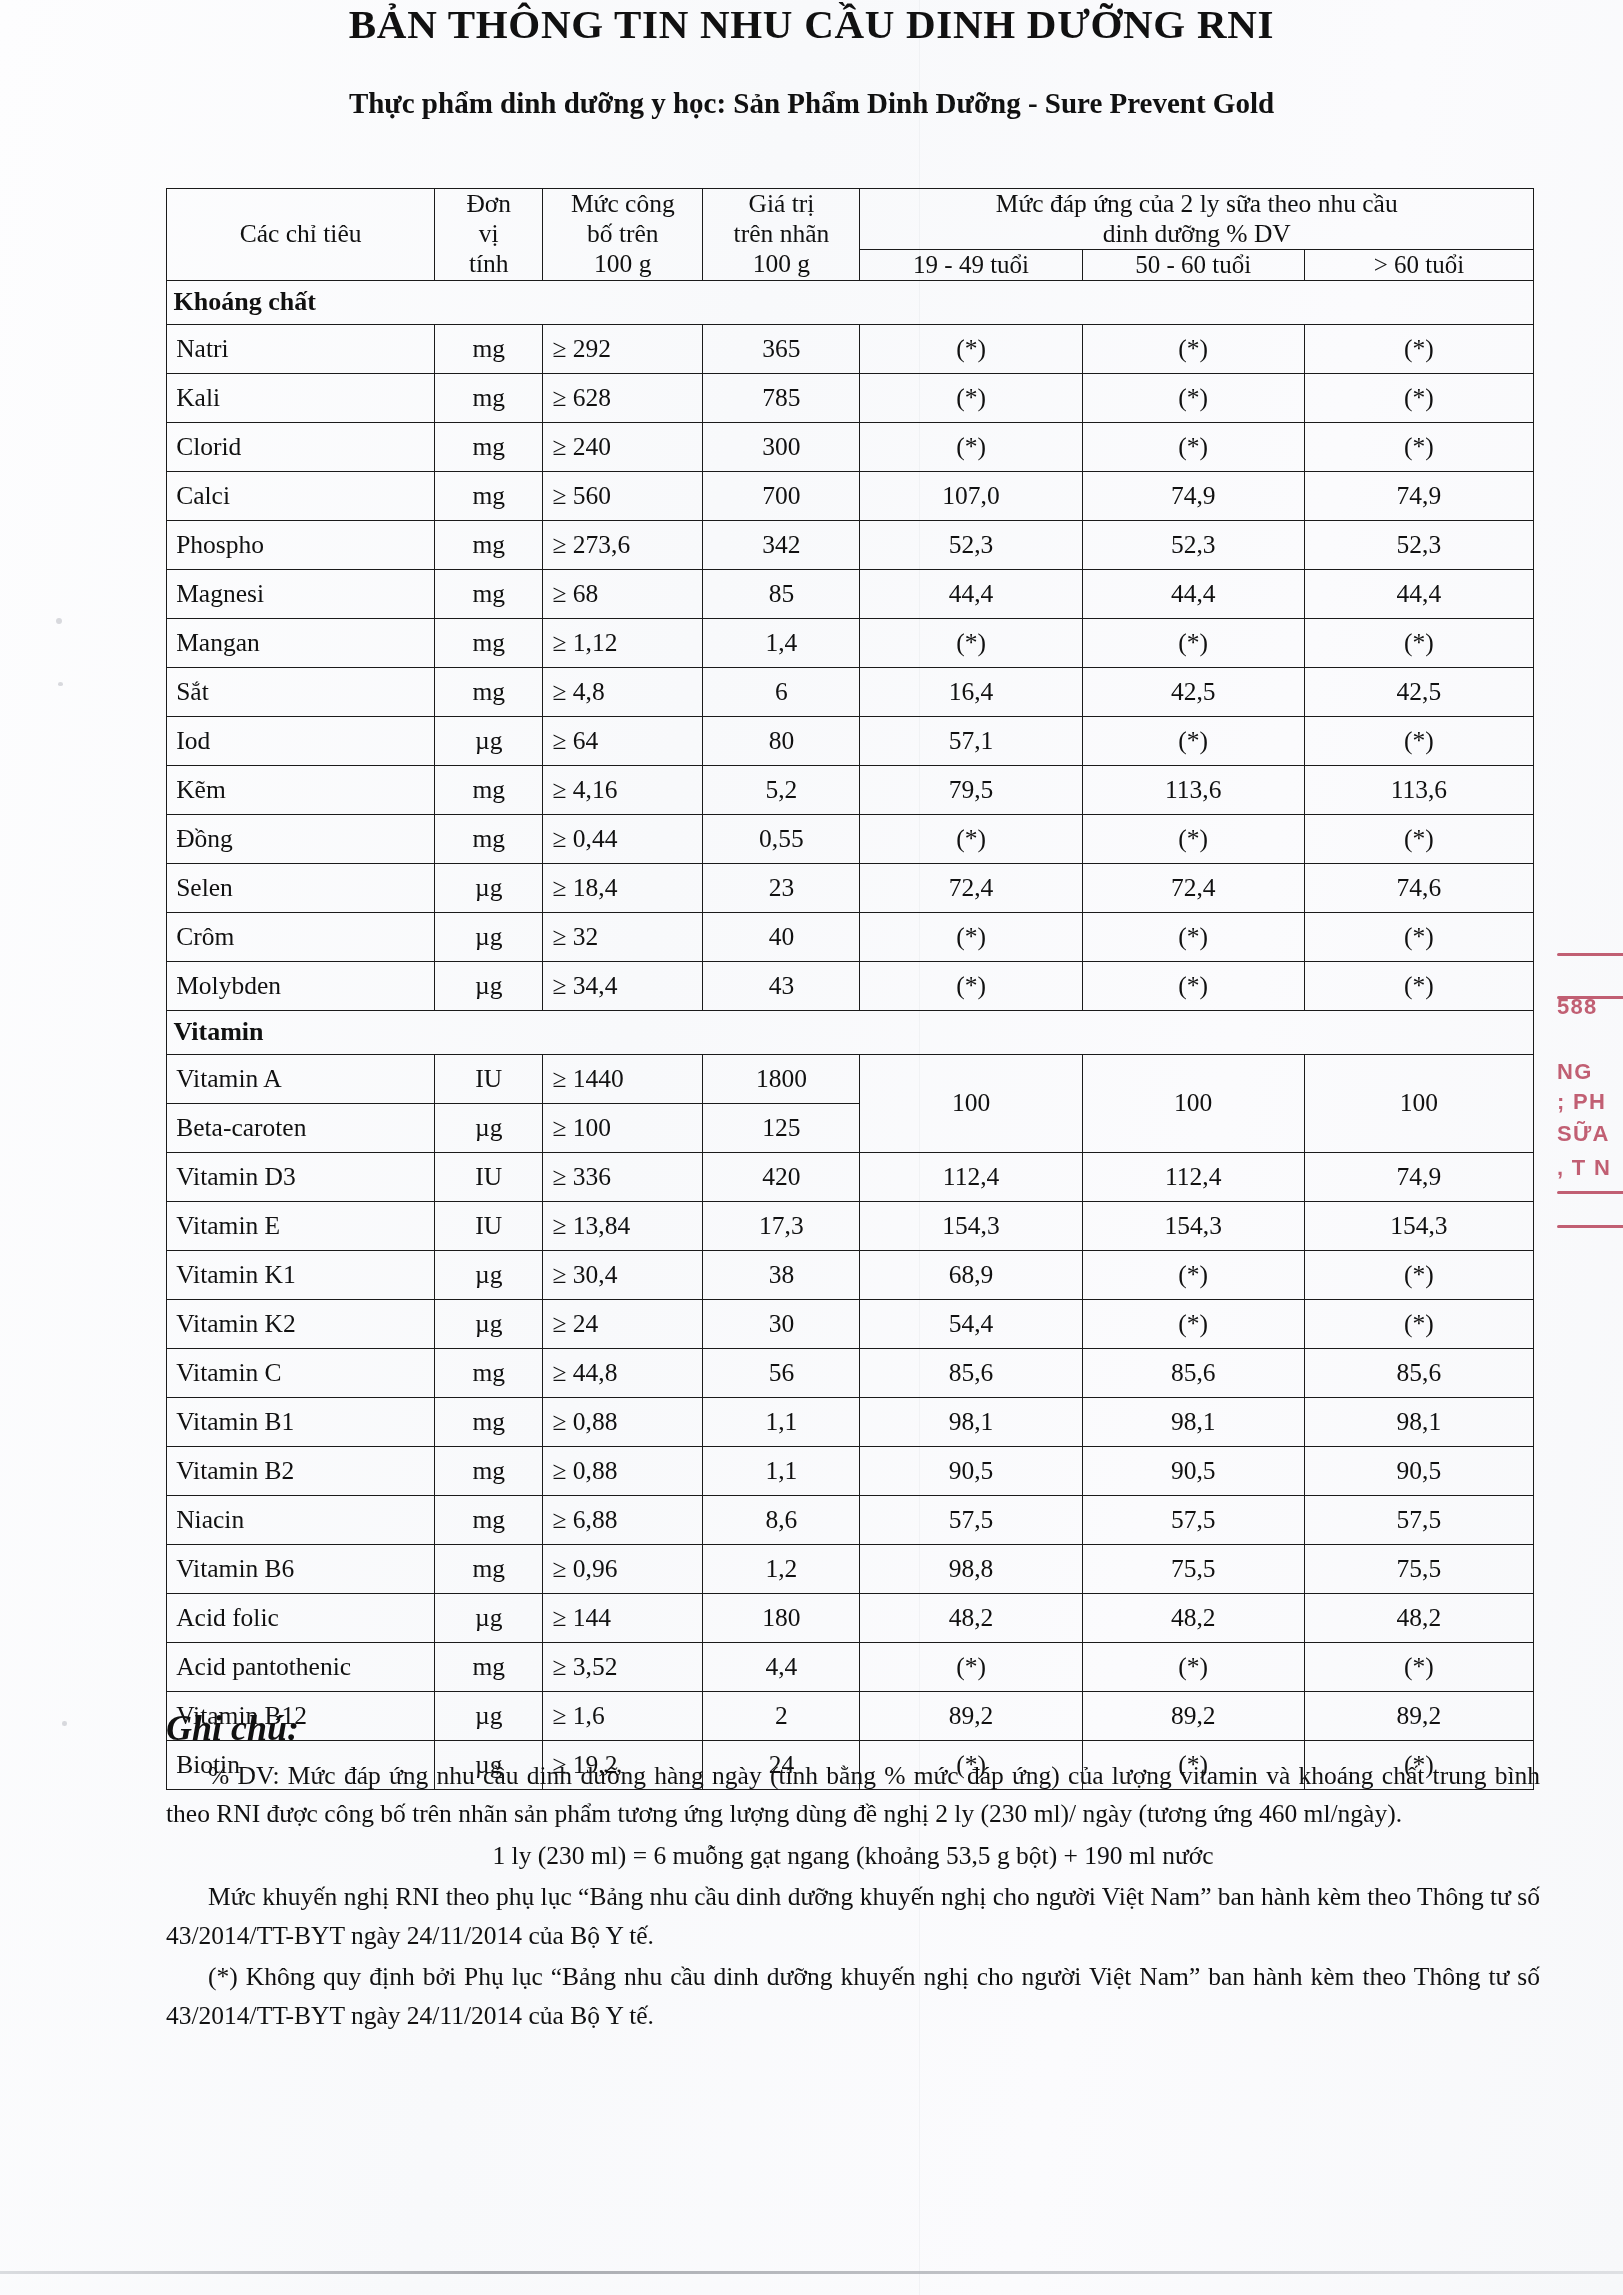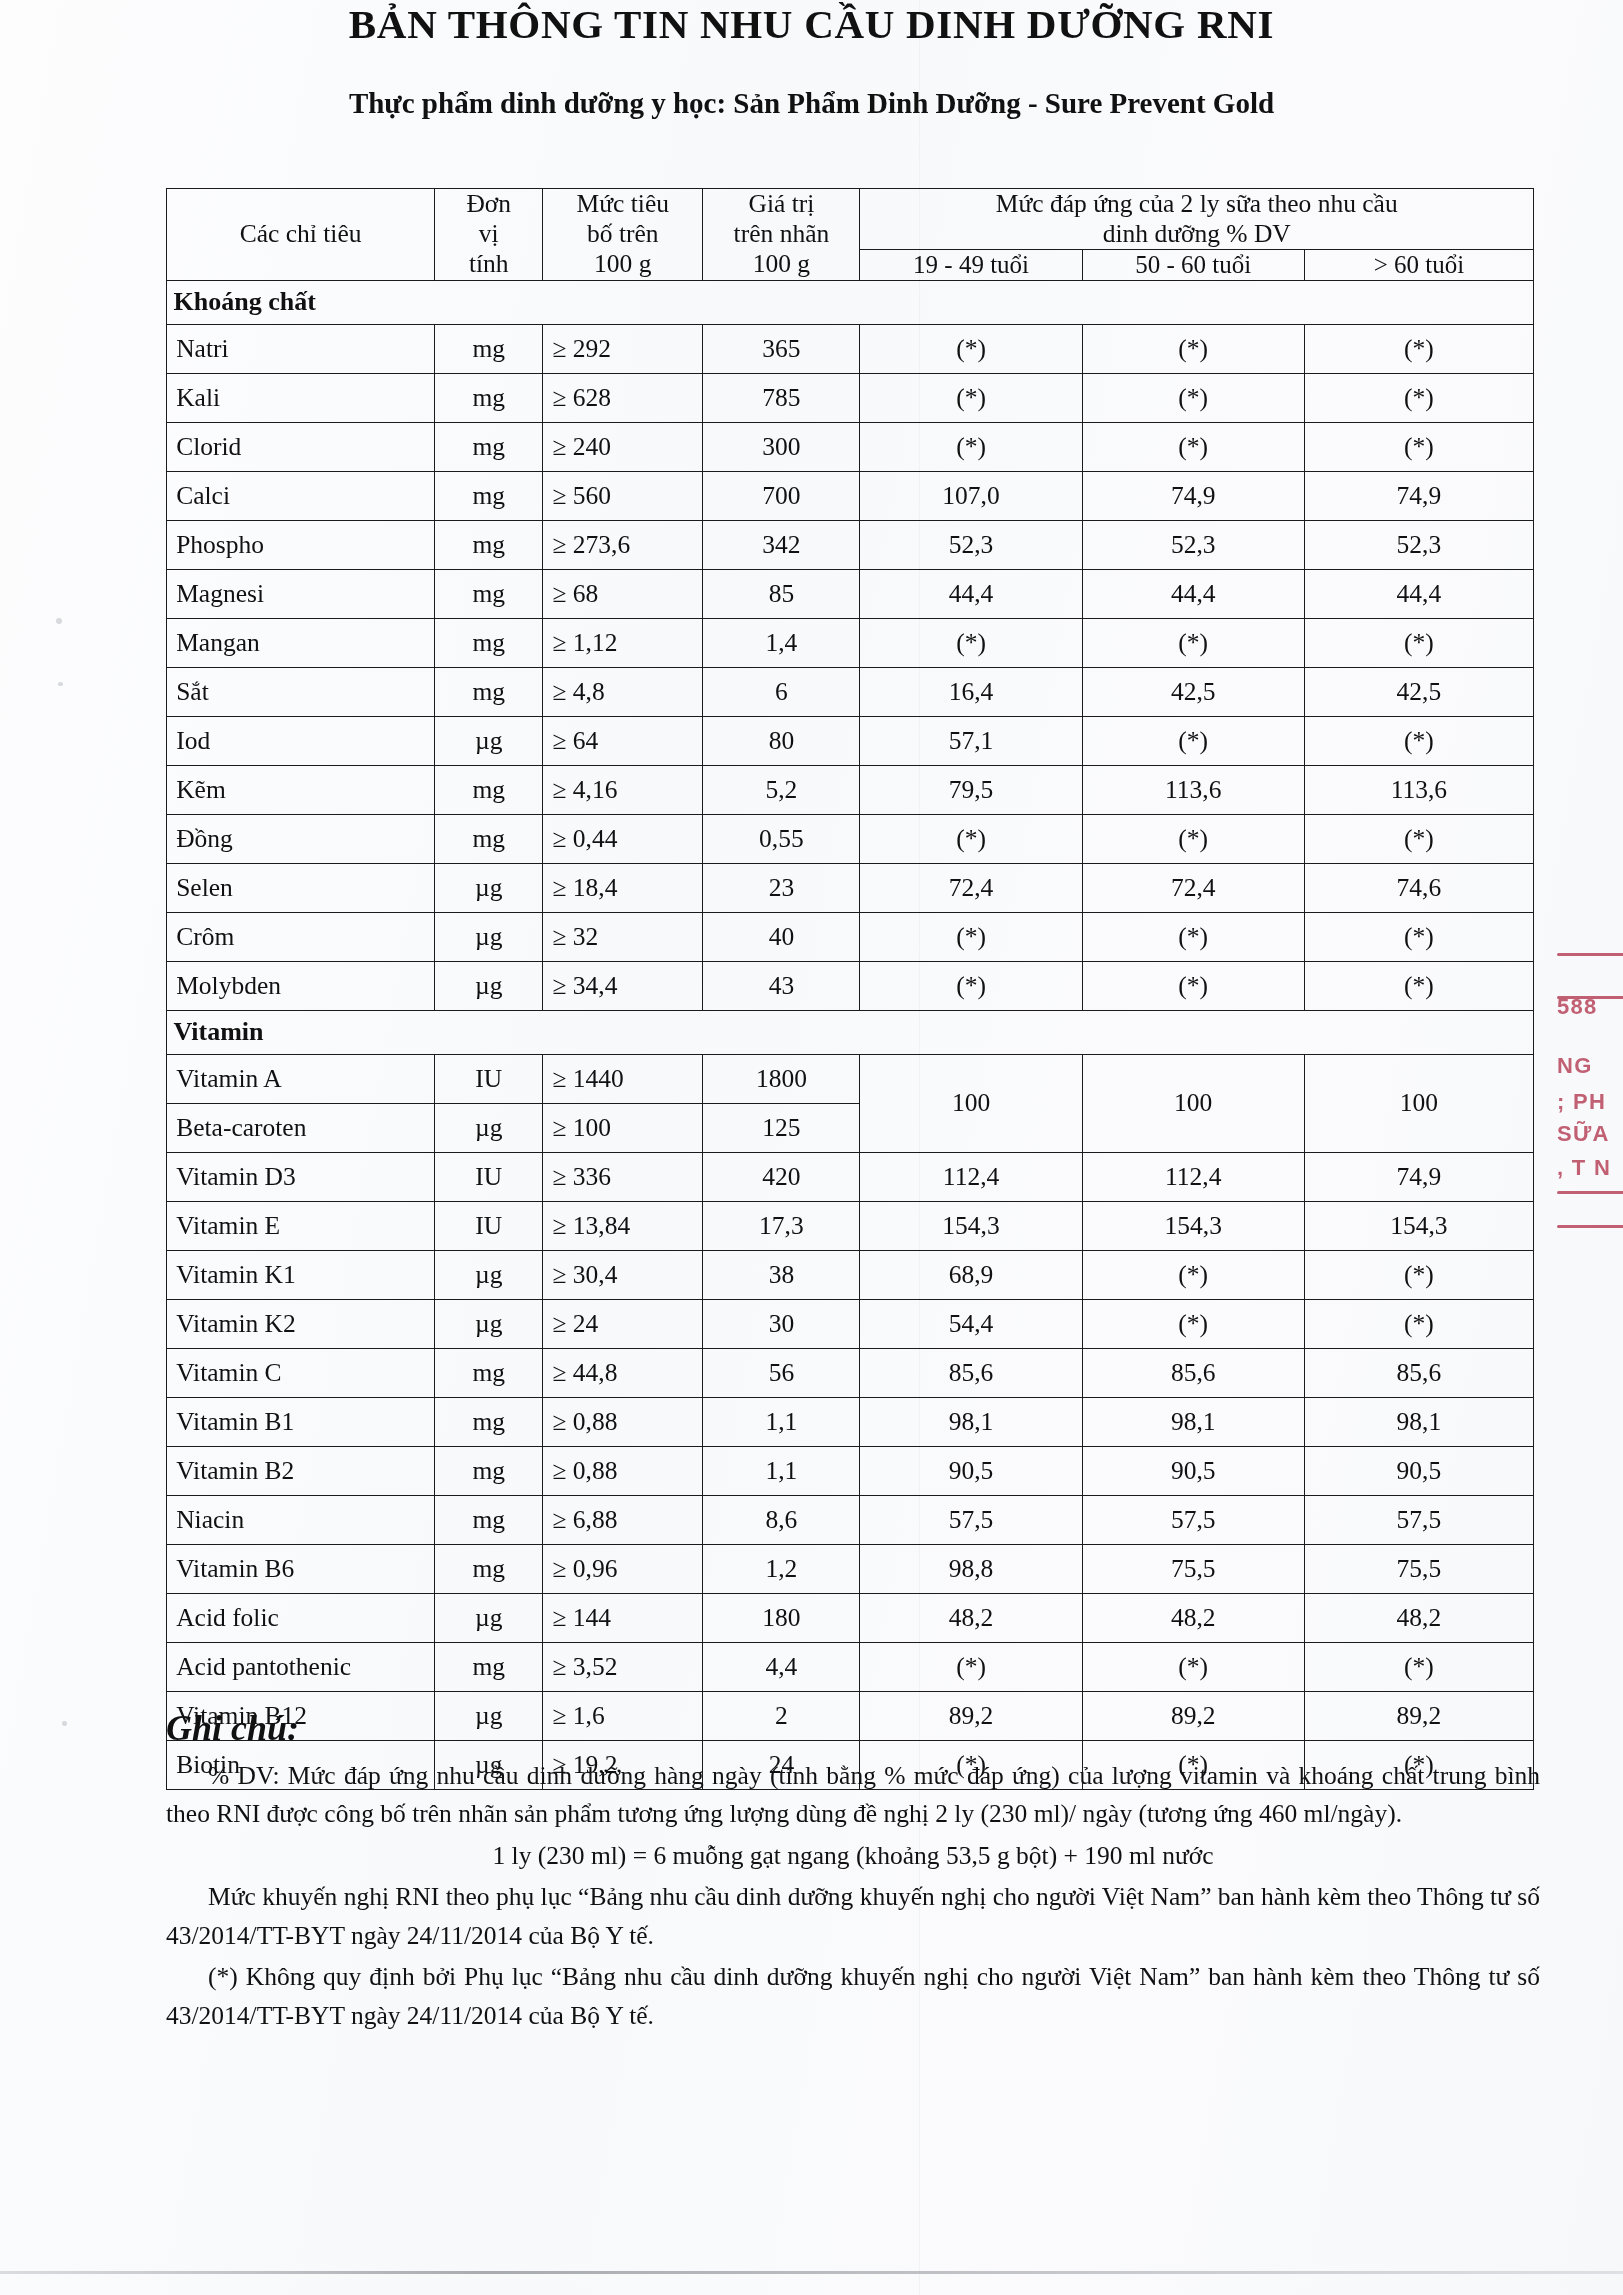--- a/index.html
+++ b/index.html
@@ -125,21 +125,21 @@
     margin-top:32px;
   }
   .stamp .rule{
     position:absolute;left:0;width:79px;height:3.3px;background:#b8455c;border-radius:2px;
   }
   .stamp-r1{top:5.2px;}
   .stamp-r2{top:48px;}
   .stamp-r3{top:243px;}
   .stamp-r4{top:277px;}
   .s1{top:14.4px;}
-  .s2{top:73px;}
+  .s2{top:79px;}
   .s3{top:109px;font-size:19.6px;}
   .s4{top:141px;}
   .s5{top:175px;font-size:19.6px;}
   .s6{top:251px;font-size:19.6px;}
 
   
   .speck{position:absolute;background:#b9bcc2;border-radius:50%;opacity:.55;}
   
   .scan-edge{
     position:absolute;left:0;right:0;top:2271px;height:2.6px;
@@ -174,21 +174,21 @@
     </colgroup>
     <thead>
       <tr>
         <th rowspan="2" class="hdr-name">Các chỉ tiêu</th>
         <th rowspan="2">
           <div>Đơn</div>
           <div>vị</div>
           <div>tính</div>
         </th>
         <th rowspan="2">
-          <div>Mức tiêu</div>
+          <div>Mức công</div>
           <div>bố trên</div>
           <div>100 g</div>
         </th>
         <th rowspan="2">
           <div>Giá trị</div>
           <div>trên nhãn</div>
           <div>100 g</div>
         </th>
         <th colspan="3">
           <div>Mức đáp ứng của 2 ly sữa theo nhu cầu</div>

